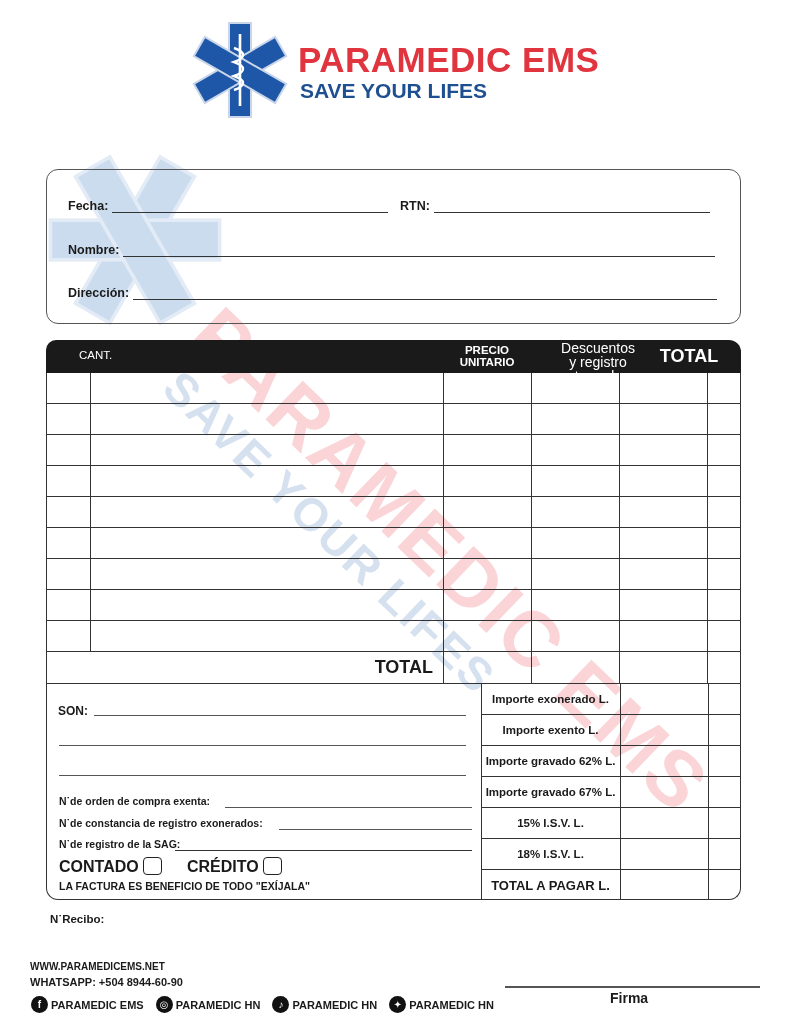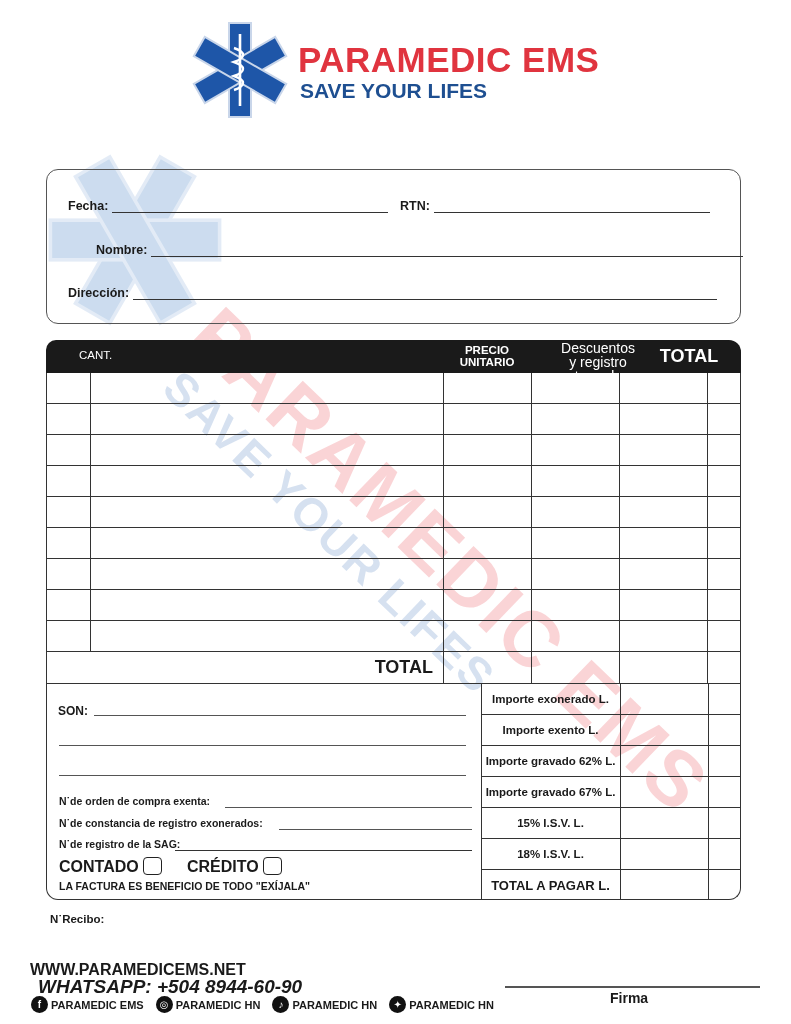--- a/index.html
+++ b/index.html
@@ -63,21 +63,21 @@
 
 <div class="abs cust-box">
   <div class="field" style="left:21px; top:29px;">
     <span>Fecha:</span>
     <span class="line" style="width:276px;"></span>
   </div>
   <div class="field" style="left:353px; top:29px;">
     <span>RTN:</span>
     <span class="line" style="width:276px;"></span>
   </div>
-  <div class="field" style="left:21px; top:73px;margin-left:28px;">
+  <div class="field" style="left:21px; top:73px;">
     <span>Nombre:</span>
     <span class="line" style="width:592px;"></span>
   </div>
   <div class="field" style="left:21px; top:116px;">
     <span>Dirección:</span>
     <span class="line" style="width:584px;"></span>
   </div>
 </div>
 
 <div class="abs items">
@@ -213,22 +213,22 @@
   <div class="txt" style="left:12px; top:173px; font-size:16px;">
     <span>CONTADO</span><span class="checkbox"></span>
   </div>
   <div class="txt" style="left:140px; top:173px; font-size:16px;">
     <span>CRÉDITO</span><span class="checkbox"></span>
   </div>
   <div class="txt" style="left:12px; top:196px; font-size:10.5px;">LA FACTURA ES BENEFICIO DE TODO "EXÍJALA"</div>
 </div>
 
 <div class="txt abs" style="left:50px; top:913px; font-size:11.5px;">N˙Recibo:</div>
-<div class="txt abs" style="left:30px; top:961px; font-size:16px;">WWW.PARAMEDICEMS.NET</div>
-<div class="txt abs" style="left:38px; top:976px; font-size:19px;font-style:italic;">WHATSAPP: +504 8944-60-90</div>
+<div class="txt abs" style="left:30px; top:961px; font-size:10px;">WWW.PARAMEDICEMS.NET</div>
+<div class="txt abs" style="left:30px; top:976px; font-size:11px;">WHATSAPP: +504 8944-60-90</div>
 <div class="abs" id="socials" style="left:31px; top:996px; display:flex;">
     <div class="social">
       <span class="ic">f</span>
       <span>PARAMEDIC EMS</span>
     </div>
     <div class="social">
       <span class="ic">◎</span>
       <span>PARAMEDIC HN</span>
     </div>
     <div class="social">

